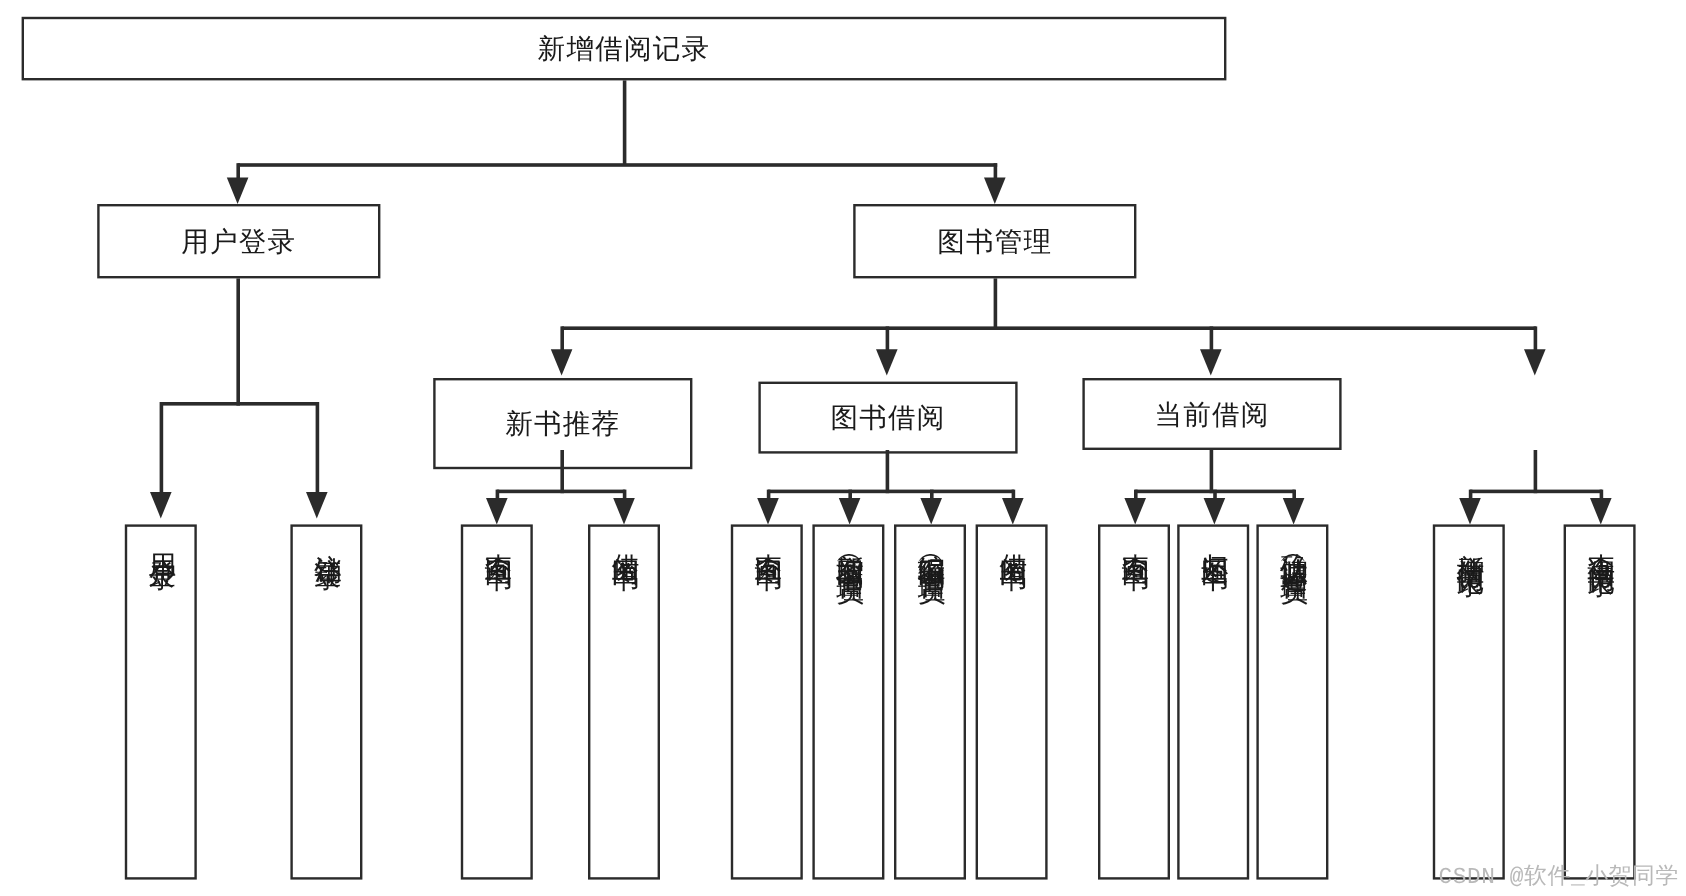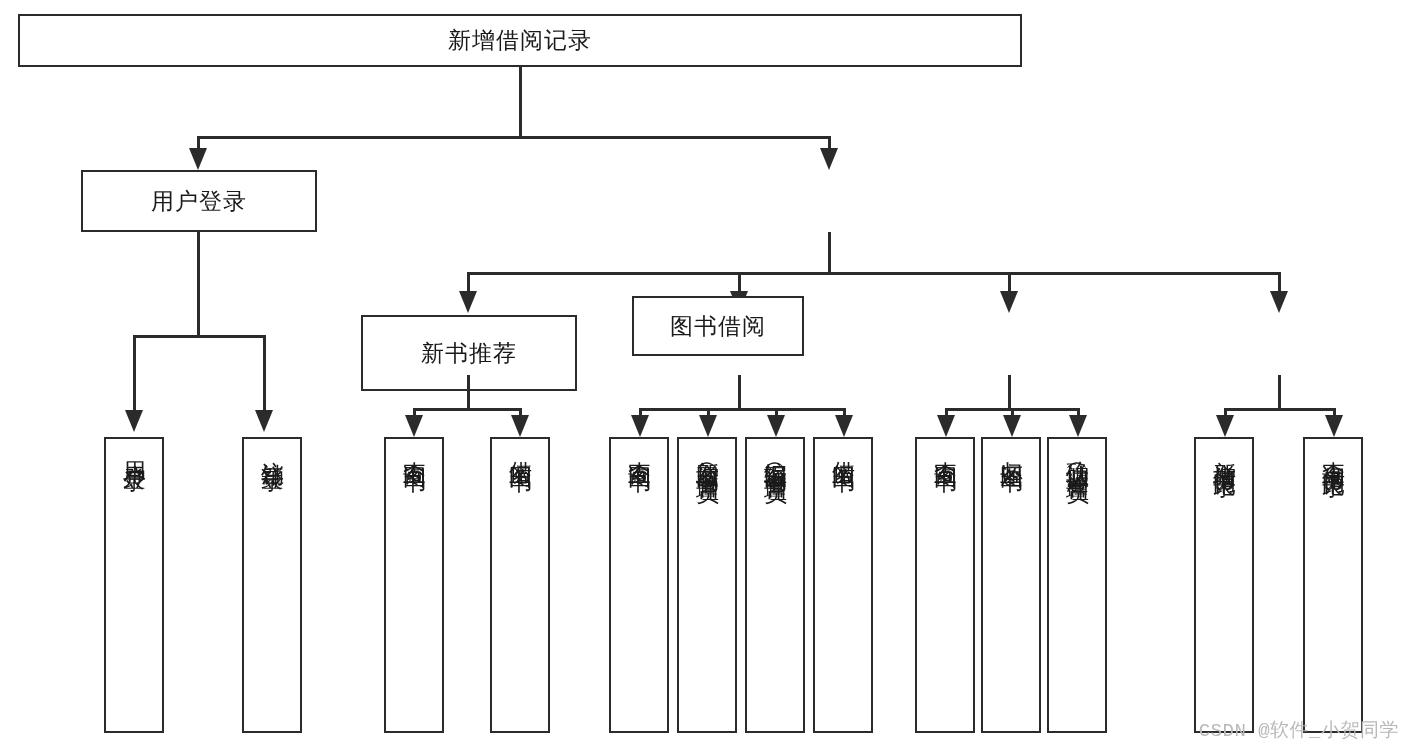--- a/index.html
+++ b/index.html
@@ -93,20 +93,23 @@
 
   <div class="hline" style="left:198px; top:136px; width:633px; height:3px;"></div>
 
   <div class="vline" style="left:197px; top:136px; height:24px;"></div>
   <div class="arrow" style="left:189px; top:148px;"></div>
   <div class="vline" style="left:828px; top:136px; height:24px;"></div>
   <div class="arrow" style="left:820px; top:148px;"></div>
 
   <div class="node horiz" style="left:81px; top:170px; width:236px; height:62px;">
     <span>用户登录</span>
+  </div>
+  <div class="node horiz" style="left:711px; top:170px; width:236px; height:62px;">
+    <span>图书管理</span>
   </div>
 
   <div class="vline" style="left:197px; top:232px; height:106px;"></div>
   <div class="hline" style="left:134px; top:335px; width:131px; height:3px;"></div>
   <div class="vline" style="left:133px; top:335px; height:80px;"></div>
   <div class="arrow" style="left:125px; top:410px;"></div>
   <div class="vline" style="left:263px; top:335px; height:80px;"></div>
   <div class="arrow" style="left:255px; top:410px;"></div>
 
   <div class="vline" style="left:828px; top:232px; height:42px;"></div>
@@ -116,22 +119,25 @@
   <div class="vline" style="left:738px; top:272px; height:26px;"></div>
   <div class="arrow" style="left:730px; top:291px;"></div>
   <div class="vline" style="left:1008px; top:272px; height:26px;"></div>
   <div class="arrow" style="left:1000px; top:291px;"></div>
   <div class="vline" style="left:1278px; top:272px; height:26px;"></div>
   <div class="arrow" style="left:1270px; top:291px;"></div>
 
   <div class="node horiz" style="left:361px; top:315px; width:216px; height:76px;">
     <span>新书推荐</span>
   </div>
-  <div class="node horiz" style="left:632px; top:296px; width:172px; height:60px;align-items:center;">
+  <div class="node horiz" style="left:632px; top:318px; width:216px; height:60px;align-items:center;">
     <span>图书借阅</span>
+  </div>
+  <div class="node horiz" style="left:902px; top:315px; width:216px; height:60px;">
+    <span>当前借阅</span>
   </div>
 
   <div class="vline" style="left:467px; top:375px; height:36px;"></div>
   <div class="hline" style="left:414px; top:408px; width:107px; height:3px;"></div>
   <div class="vline" style="left:413px; top:408px; height:14px;"></div>
   <div class="arrow" style="left:405px; top:415px;"></div>
   <div class="vline" style="left:519px; top:408px; height:14px;"></div>
   <div class="arrow" style="left:511px; top:415px;"></div>
 
   <div class="vline" style="left:738px; top:375px; height:36px;"></div>

